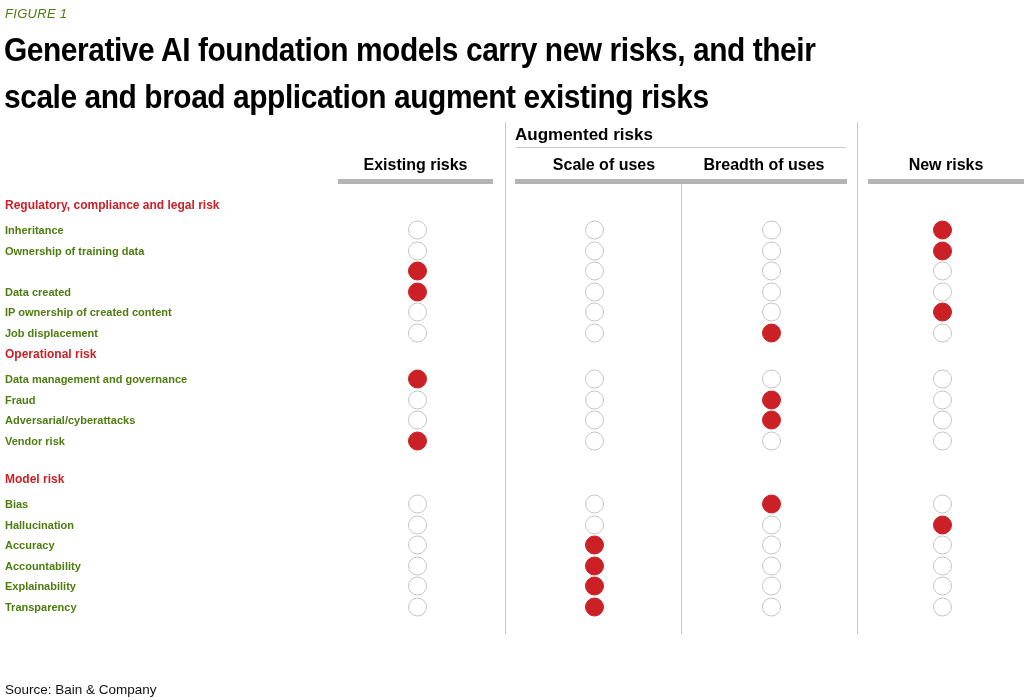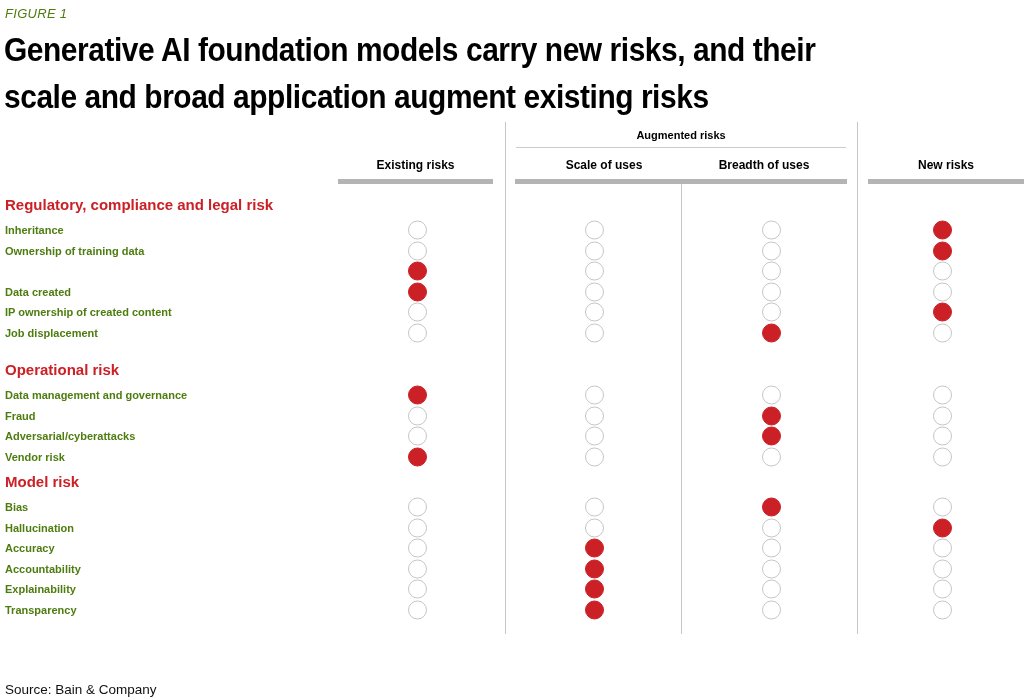--- a/index.html
+++ b/index.html
@@ -16,41 +16,41 @@
     font-weight:bold;color:#000;letter-spacing:-.5px;white-space:nowrap;
     transform:scaleX(.88);transform-origin:0 0;
   }
   .matrix{position:absolute;top:125px;left:0;width:1024px;height:515px;}
   .vline{position:absolute;width:1px;background:#c6c6c6;}
   .vline-1{left:505px;top:-3px;height:512px;}
   .vline-2{left:681px;top:58px;height:451px;}
   .vline-3{left:857px;top:-3px;height:512px;}
   .group-header{
     position:absolute;left:515px;width:332px;top:0;height:20px;line-height:20px;
-    text-align:center;font-weight:bold;font-size:11px;color:#000;
+    font-weight:bold;font-size:17px;color:#000;
   }
   .group-underline{position:absolute;left:516px;width:330px;top:22px;height:1px;background:#cccccc;}
   .col-header{
     position:absolute;top:30px;height:20px;line-height:20px;text-align:center;
-    font-weight:bold;font-size:12px;color:#000;
+    font-weight:bold;font-size:16px;color:#000;
   }
   .col-header.existing{left:338px;width:155px;}
   .col-header.scale{left:521px;width:166px;}
   .col-header.breadth{left:681px;width:166px;}
   .col-header.new{left:868px;width:156px;}
   .col-bar{position:absolute;top:54px;height:5px;background:var(--bar-gray,#b4b4b4);}
   .col-bar.existing{left:338px;width:155px;}
   .col-bar.augmented{left:515px;width:332px;}
   .col-bar.new{left:868px;width:156px;}
   .sections{position:absolute;top:69px;left:0;width:1024px;}
-  .section:nth-of-type(2){margin-top:16px;}
-  .section:nth-of-type(3){margin-top:4px;}
+  .section:nth-of-type(2){}
+  .section:nth-of-type(3){margin-top:17px;}
   .section-header{
     margin:0 0 4px 0;padding-left:5px;height:22px;line-height:22px;
-    font-size:15px;font-weight:bold;color:var(--red,#cb2026);
+    font-size:12px;font-weight:bold;color:var(--red,#cb2026);
   }
   .row{position:relative;height:20.5px;}
   .row-label{
     position:absolute;left:5px;top:50%;transform:translateY(-50%);
     font-size:11px;color:#4d7c0f;white-space:nowrap;font-weight:bold;
   }
   .dot{
     position:absolute;top:50%;transform:translateY(-50%);
     width:19px;height:19px;border-radius:50%;box-sizing:border-box;
     background:#fff;border:1.5px solid #c6c6c6;

